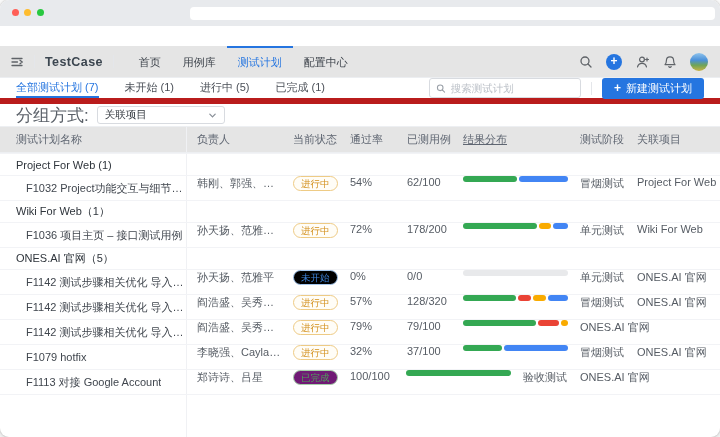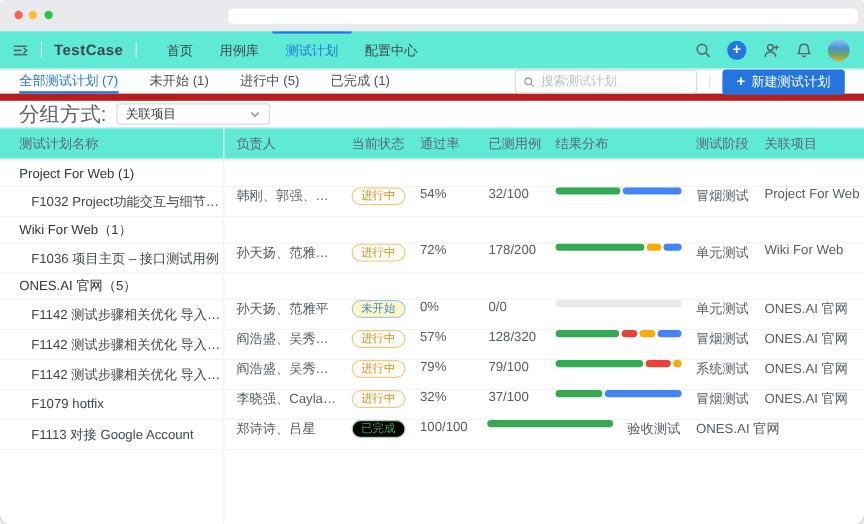--- a/index.html
+++ b/index.html
@@ -7,21 +7,21 @@
   .window { position:relative; width:720px; height:437px; border-radius:9px; overflow:hidden; background:#fff;
             box-shadow:0 2px 10px rgba(0,0,0,.22), 0 0 0 1px rgba(0,0,0,.06); }
 
   
   .chrome { height:26px; background:#e8eaed; position:relative; }
   .light { position:absolute; top:9px; width:7px; height:7px; border-radius:50%; display:inline-block; }
   .light.red{ left:12px; } .light.yellow{ left:24px; } .light.green{ left:37px; }
   .addr { position:absolute; left:190px; right:5px; top:7px; height:13px; background:#fff; border-radius:4px; }
 
   
-  .app-header { height:32px; display:flex; align-items:stretch; border-bottom:1px solid #eceef1; background:#5eead4; padding:0 12px 0 10px; }
+  .app-header { height:32px; display:flex; align-items:stretch; border-bottom:1px solid #eceef1; background:#e5e5e5; padding:0 12px 0 10px;margin-top:20px; }
   .hd-left { display:flex; align-items:center; }
   .icon-btn { display:flex; align-items:center; justify-content:center; color:#5f6368; cursor:pointer; }
   .v-div { width:1px; height:13px; background:#e4e6ea; margin:auto 10px; }
   .logo { font-size:12.5px; font-weight:700; color:#3c4650; letter-spacing:.4px; display:flex; align-items:center; }
   .main-nav { display:flex; align-items:stretch; margin-left:4px; }
   .nav-item { display:flex; align-items:center; padding:0 11px; font-size:11px; color:#3f454d; cursor:pointer; border-top:2px solid transparent; }
   .nav-item.active { color:#2575e0; border-top-color:#2575e0; }
   .header-right { margin-left:auto; display:flex; align-items:center; gap:13px; }
   .plus-circle { width:16px; height:16px; border-radius:50%; background:#2575e0; color:#fff; font-size:12px; line-height:15px; text-align:center; font-weight:700; cursor:pointer; }
   .avatar { width:18px; height:18px; border-radius:50%; cursor:pointer;
@@ -38,25 +38,25 @@
   .search-box input::placeholder { color:#bcc1c8; }
   .primary-btn { display:flex; align-items:center; gap:5px; height:21px; padding:0 12px; background:#2575e0; color:#fff; border:none; border-radius:3px; font-size:11px; font-family:inherit; cursor:pointer; }
   .primary-btn .plus { font-size:12px; font-weight:700; line-height:1; }
 
   
   .filter-row { height:22px; display:flex; align-items:center; padding:0 16px; gap:8px; }
   .filter-label { font-size:17px; color:#5a6068; }
   .select { display:flex; align-items:center; justify-content:space-between; width:128px; height:18px; border:1px solid #d8dbe0; border-radius:3px; padding:0 7px; font-size:10.5px; color:#33383f; cursor:pointer; background:#fff; }
 
   
-  .t-head { display:flex; align-items:center; height:27px; background:#5eead4; border-top:1px solid #edeff2; border-bottom:1px solid #edeff2; font-size:11px; color:#5f6672; }
+  .t-head { display:flex; align-items:center; height:27px; background:#e5e5e5; border-top:1px solid #edeff2; border-bottom:1px solid #edeff2; font-size:11px; color:#5f6672; }
   .c { padding-left:10px; overflow:hidden; white-space:nowrap; text-overflow:ellipsis; }
   .c-name { flex:0 0 187px; padding-left:16px; border-right:1px solid #f0f1f4; height:100%; display:flex; align-items:center; }
   .c-owner{ flex:0 0 96px; } .c-status{ flex:0 0 57px; } .c-pass{ flex:0 0 57px; }
-  .c-tested{ flex:0 0 56px; } .c-dist{ flex:0 0 117px; } .c-stage{ flex:0 0 57px; }
+  .c-tested{ flex:0 0 56px; } .c-dist{ flex:0 0 117px;text-decoration:underline; } .c-stage{ flex:0 0 57px; }
   .c-project{ flex:1 1 auto; }
   .group-row { display:flex; align-items:stretch; height:22px; border-top:1px solid #f2f3f6; font-size:11px; color:#2e343b; font-weight:500; cursor:pointer; }
   .plan-row { display:flex; align-items:stretch; height:25px; border-top:1px solid #f2f3f6; font-size:11px; color:#565c64; cursor:pointer; }
   .plan-row .c-name { padding-left:26px; color:#40464e; }
   .plan-row .c-name span { overflow:hidden; white-space:nowrap; text-overflow:ellipsis; }
   .badge { display:inline-block; font-size:9.5px; line-height:13px; padding:0 7px; border-radius:8px; border:1px solid; white-space:nowrap; }
   .bar { display:flex; gap:2px; width:105px; height:6px; }
   .seg { height:6px; border-radius:3px; }
   .t-rest { display:flex; height:62px; border-top:1px solid #f2f3f6; }
   .rest-name { flex:0 0 187px; border-right:1px solid #f0f1f4; }
@@ -165,21 +165,21 @@
         <div class="group-row">
           <div class="c c-name">Project For Web (1)</div>
         </div>
         <div class="plan-row">
           <div class="c c-name">
             <span>F1032 Project功能交互与细节优化–冒烟用例...</span>
           </div>
           <div class="c c-owner">韩刚、郭强、马国清扬...</div>
           <div class="c c-status"><span class="badge" style="color: rgb(211, 144, 29); border-color: rgb(238, 203, 133); background: rgb(255, 253, 247);">进行中</span></div>
           <div class="c c-pass">54%</div>
-          <div class="c c-tested">32/100</div>
+          <div class="c c-tested">62/100</div>
           <div class="c c-dist">
             <div class="bar">
               <div class="seg" style="width: 52%; background: rgb(52, 168, 83);"></div>
               <div class="seg" style="width: 48%; background: rgb(66, 133, 244);"></div>
             </div>
           </div>
           <div class="c c-stage">冒烟测试</div>
           <div class="c c-project">Project For Web</div>
         </div>
         <div class="group-row">
@@ -204,21 +204,21 @@
           <div class="c c-project">Wiki For Web</div>
         </div>
         <div class="group-row">
           <div class="c c-name">ONES.AI 官网（5）</div>
         </div>
         <div class="plan-row">
           <div class="c c-name">
             <span>F1142 测试步骤相关优化 导入第二轮</span>
           </div>
           <div class="c c-owner">孙天扬、范雅平</div>
-          <div class="c c-status"><span class="badge" style="color: rgb(62, 134, 224); border-color: rgb(164, 199, 239); background: #fef9c3;">未开始</span></div>
+          <div class="c c-status"><span class="badge" style="color: rgb(62, 134, 224); border-color: rgb(164, 199, 239); background: #000000;">未开始</span></div>
           <div class="c c-pass">0%</div>
           <div class="c c-tested">0/0</div>
           <div class="c c-dist">
             <div class="bar">
               <div class="seg" style="width: 100%; background: rgb(232, 233, 235);"></div>
             </div>
           </div>
           <div class="c c-stage">单元测试</div>
           <div class="c c-project">ONES.AI 官网</div>
         </div>
@@ -249,21 +249,20 @@
           <div class="c c-status"><span class="badge" style="color: rgb(211, 144, 29); border-color: rgb(238, 203, 133); background: rgb(255, 253, 247);">进行中</span></div>
           <div class="c c-pass">79%</div>
           <div class="c c-tested">79/100</div>
           <div class="c c-dist">
             <div class="bar">
               <div class="seg" style="width: 72%; background: rgb(52, 168, 83);"></div>
               <div class="seg" style="width: 21%; background: rgb(234, 67, 53);"></div>
               <div class="seg" style="width: 7%; background: rgb(249, 171, 0);"></div>
             </div>
           </div>
-          <div class="c c-stage">系统测试</div>
           <div class="c c-project">ONES.AI 官网</div>
         </div>
         <div class="plan-row">
           <div class="c c-name">
             <span>F1079 hotfix</span>
           </div>
           <div class="c c-owner">李晓强、Cayla Brister</div>
           <div class="c c-status"><span class="badge" style="color: rgb(211, 144, 29); border-color: rgb(238, 203, 133); background: rgb(255, 253, 247);">进行中</span></div>
           <div class="c c-pass">32%</div>
           <div class="c c-tested">37/100</div>
@@ -274,21 +273,21 @@
             </div>
           </div>
           <div class="c c-stage">冒烟测试</div>
           <div class="c c-project">ONES.AI 官网</div>
         </div>
         <div class="plan-row">
           <div class="c c-name">
             <span>F1113 对接 Google Account</span>
           </div>
           <div class="c c-owner">郑诗诗、吕星</div>
-          <div class="c c-status"><span class="badge" style="color: rgb(79, 164, 90); border-color: rgb(165, 210, 168); background: #000000;">已完成</span></div>
+          <div class="c c-status"><span class="badge" style="color: rgb(79, 164, 90); border-color: rgb(165, 210, 168); background: #701a75;">已完成</span></div>
           <div class="c c-tested">100/100</div>
           <div class="c c-dist">
             <div class="bar">
               <div class="seg" style="width: 100%; background: rgb(52, 168, 83);"></div>
             </div>
           </div>
           <div class="c c-stage">验收测试</div>
           <div class="c c-project">ONES.AI 官网</div>
         </div>
       </div>

